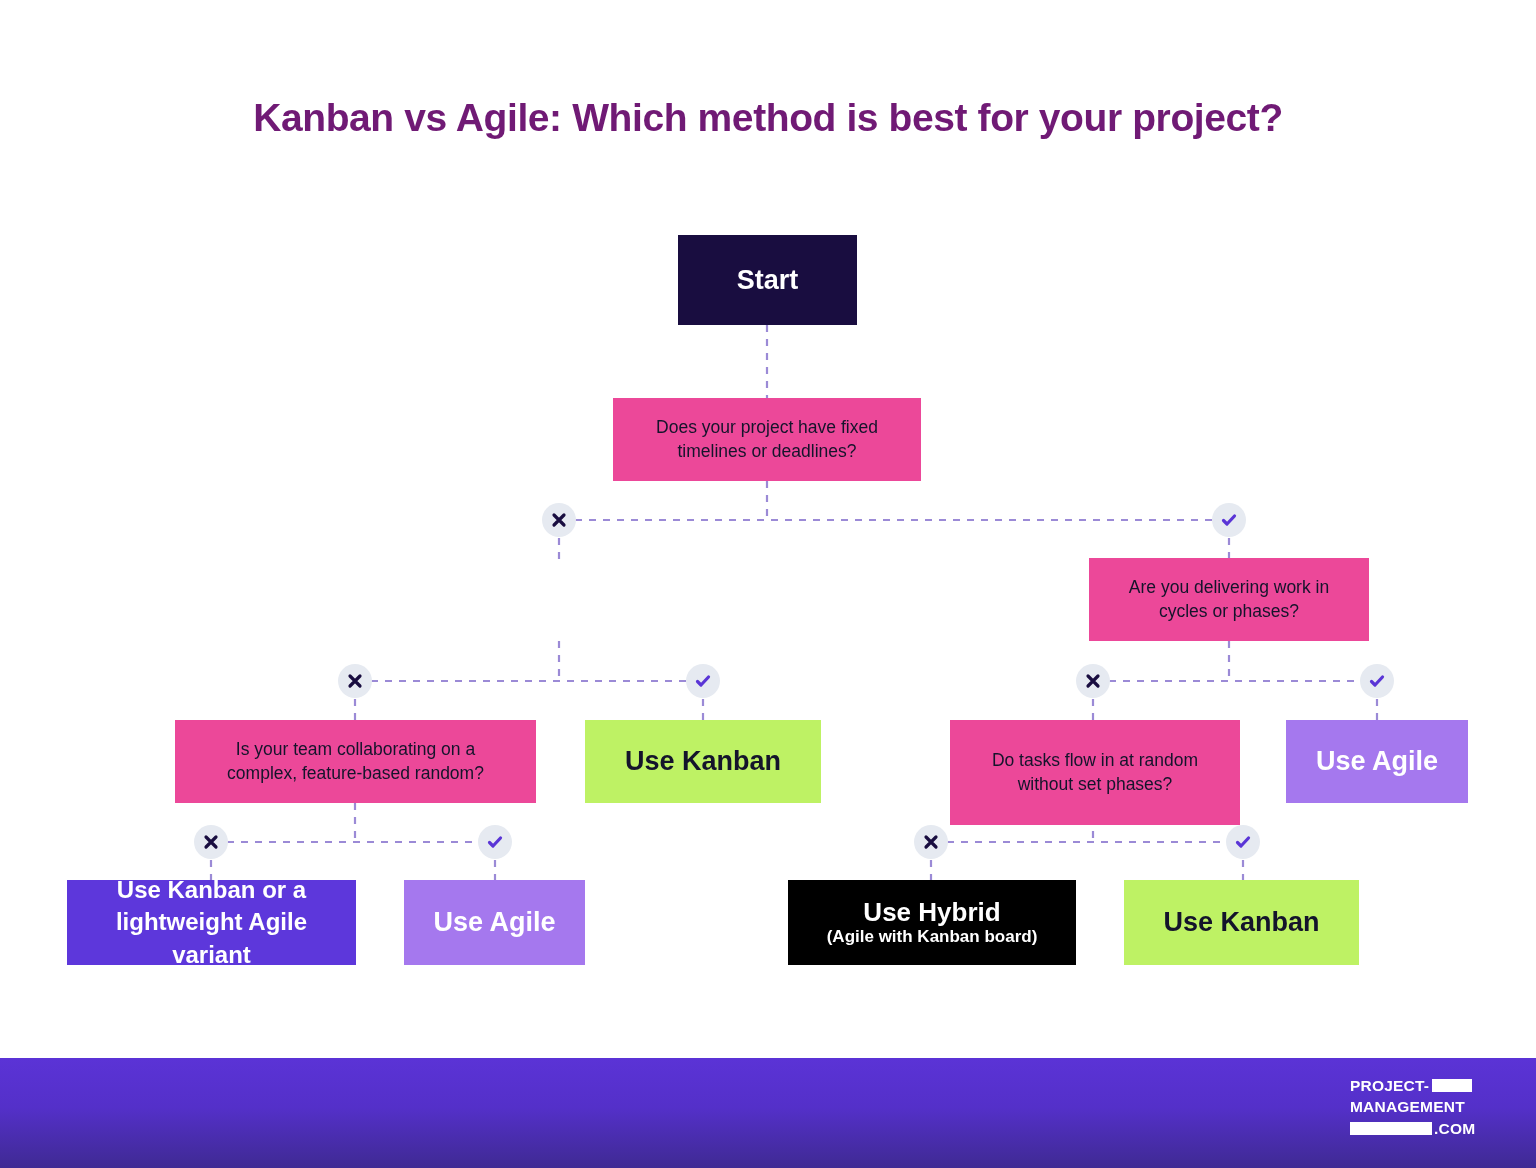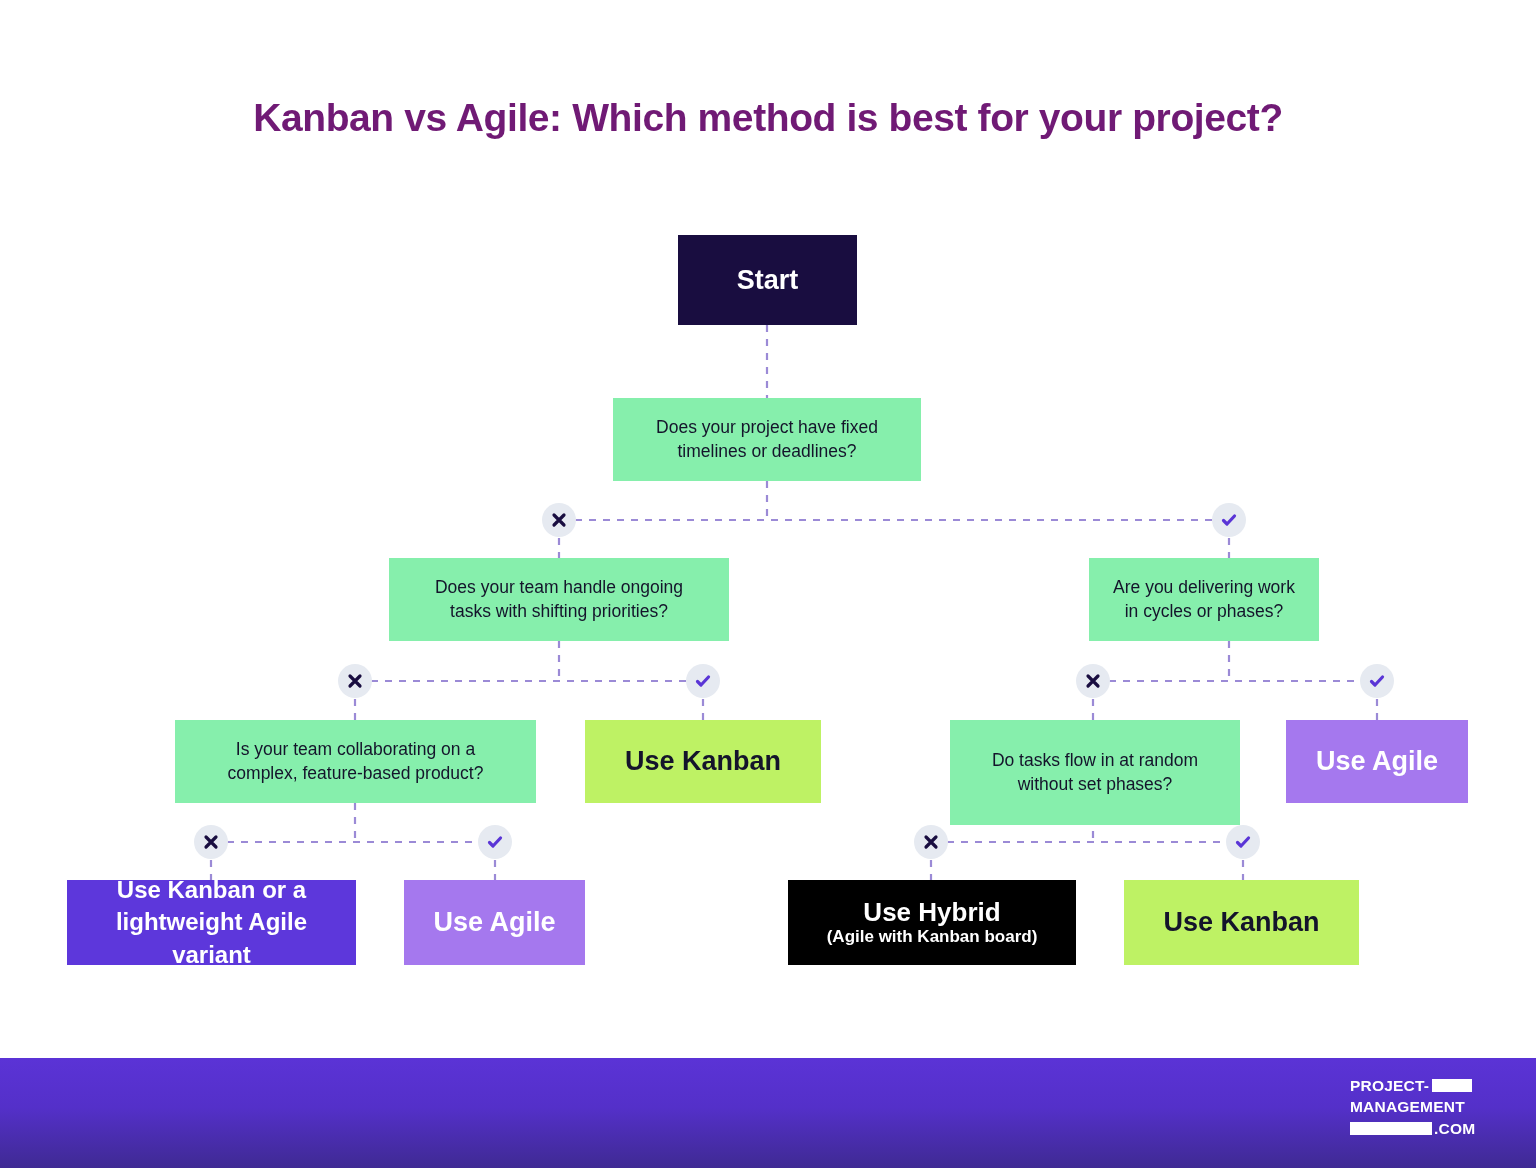--- a/index.html
+++ b/index.html
@@ -56,21 +56,21 @@
   }
 
   .node-start {
     background: #190d40;
     color: #ffffff;
     font-size: 27px;
     font-weight: bold;
   }
 
   .node-question {
-    background: #86efac;
+    background: #ec4899;
     color: #14142b;
     font-size: 17.5px;
     font-weight: normal;
   }
 
   .node-kanban {
     background: #bef264;
     color: #14142b;
     font-size: 27px;
     font-weight: bold;
@@ -216,25 +216,22 @@
     <svg width="18" height="18" viewBox="0 0 18 18">
       <path d="M4 4 L14 14 M14 4 L4 14" stroke="#190d40" stroke-width="3.2" stroke-linecap="round"></path>
     </svg>
   </div>
   <div class="marker" style="left:1212px; top:503px;">
     <svg width="18" height="18" viewBox="0 0 18 18">
       <path d="M3.5 9.5 L7 13 L14.5 5" stroke="#5a35d6" stroke-width="3.2" fill="none" stroke-linecap="round" stroke-linejoin="round"></path>
     </svg>
   </div>
 
-  <div class="node node-question" style="left:389px; top:558px; width:340px; height:83px;">
-    <span>Does your team handle ongoing tasks with shifting priorities?</span>
-  </div>
-
-  <div class="node node-question" style="left:1089px; top:558px; width:230px; height:83px;">
+
+  <div class="node node-question" style="left:1089px; top:558px; width:280px; height:83px;">
     <span>Are you delivering work in cycles or phases?</span>
   </div>
 
   <div class="marker" style="left:338px; top:664px;">
     <svg width="18" height="18" viewBox="0 0 18 18">
       <path d="M4 4 L14 14 M14 4 L4 14" stroke="#190d40" stroke-width="3.2" stroke-linecap="round"></path>
     </svg>
   </div>
   <div class="marker" style="left:686px; top:664px;">
     <svg width="18" height="18" viewBox="0 0 18 18">
@@ -246,21 +243,21 @@
       <path d="M4 4 L14 14 M14 4 L4 14" stroke="#190d40" stroke-width="3.2" stroke-linecap="round"></path>
     </svg>
   </div>
   <div class="marker" style="left:1360px; top:664px;">
     <svg width="18" height="18" viewBox="0 0 18 18">
       <path d="M3.5 9.5 L7 13 L14.5 5" stroke="#5a35d6" stroke-width="3.2" fill="none" stroke-linecap="round" stroke-linejoin="round"></path>
     </svg>
   </div>
 
   <div class="node node-question" style="left:175px; top:720px; width:361px; height:83px;">
-    <span>Is your team collaborating on a complex, feature-based product?</span>
+    <span>Is your team collaborating on a complex, feature-based random?</span>
   </div>
 
   <div class="node node-kanban" style="left:585px; top:720px; width:236px; height:83px;">
     <span>Use Kanban</span>
   </div>
 
   <div class="node node-question" style="left:950px; top:720px; width:290px; height:105px;justify-content:center;">
     <span>Do tasks flow in at random without set phases?</span>
   </div>
 

